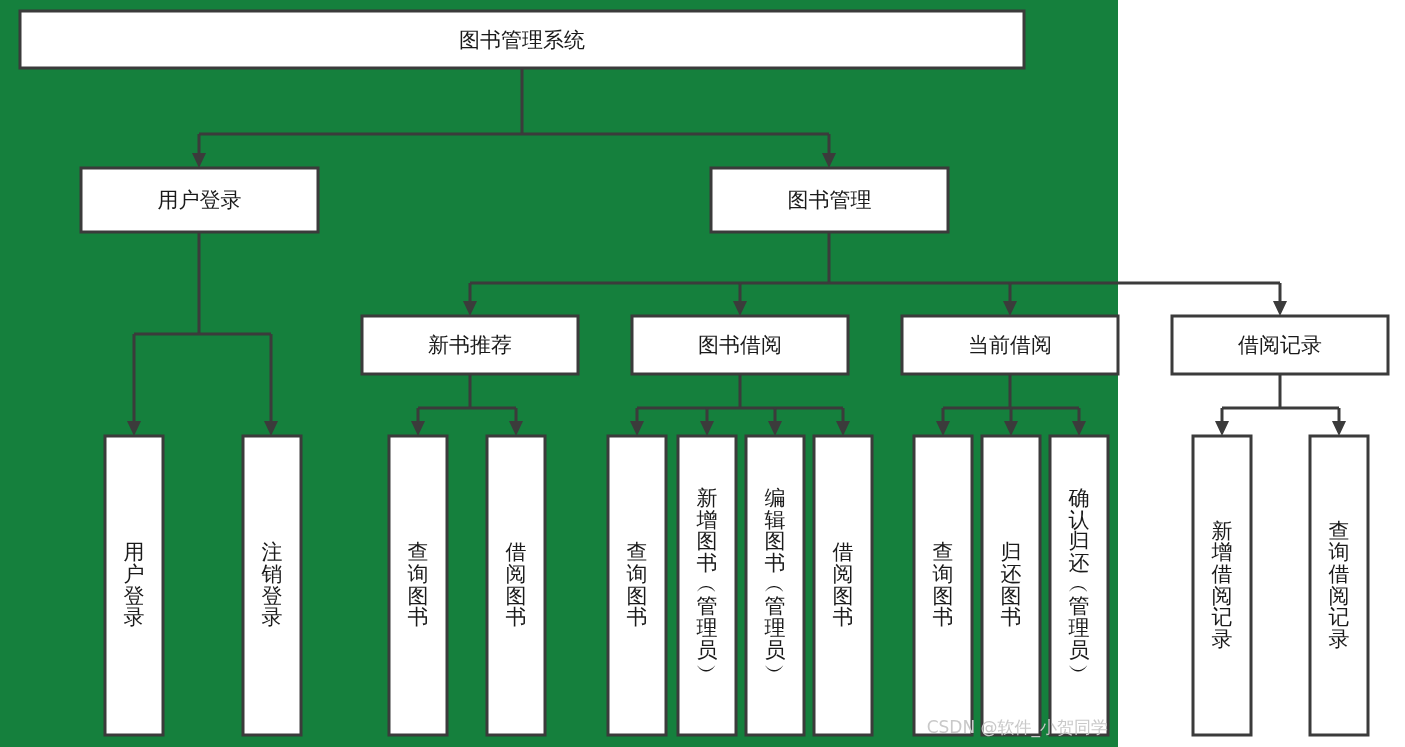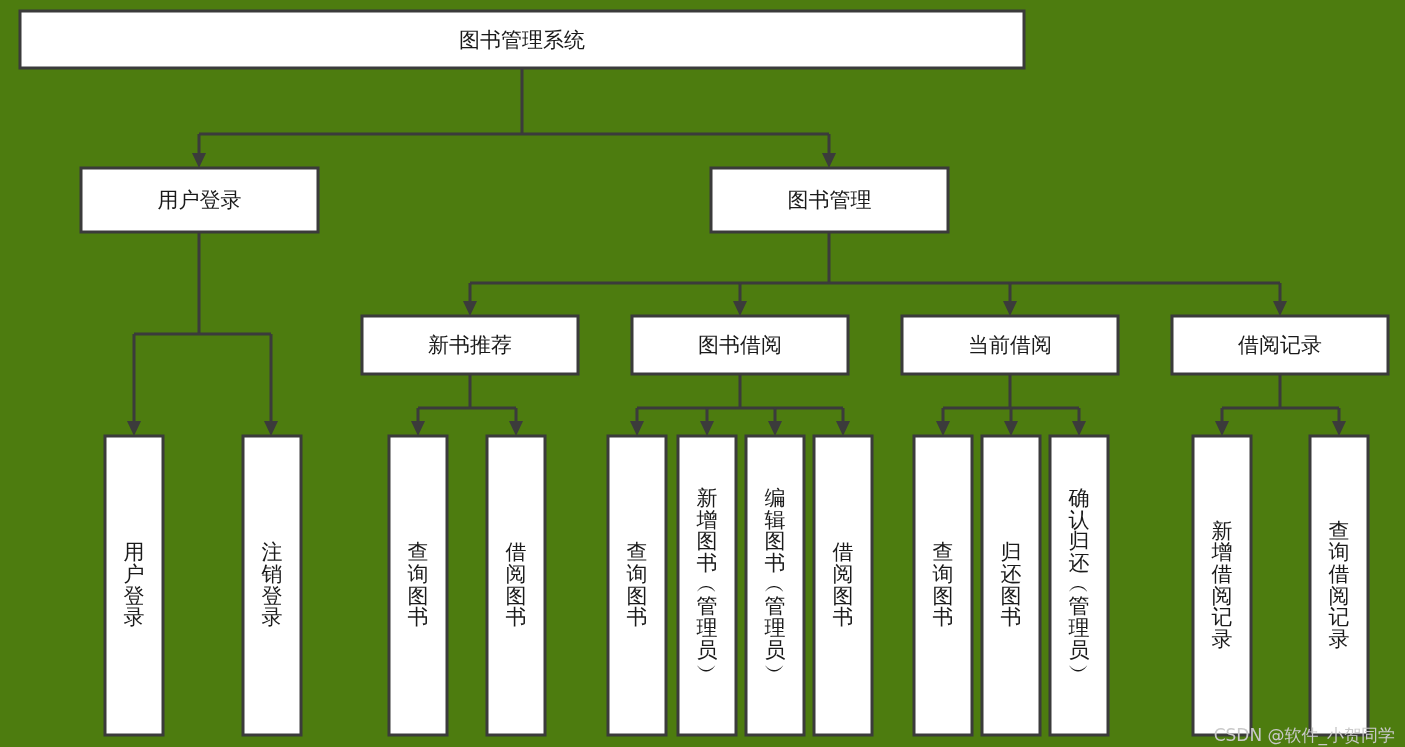--- a/index.html
+++ b/index.html
@@ -8,23 +8,23 @@
     background: #ffffff;
   }
   body {
     width: 1405px;
     height: 747px;
     font-family: "DejaVu Sans", "Liberation Sans", sans-serif;
     overflow: hidden;
   }
   #diagram-root {
     position: relative;
-    width: 1405px;
+    width: 1118px;
     height: 747px;
-    background: #4d7c0f;
+    background: #15803d;
   }
   svg.flow {
     position: absolute;
     top: 0;
     left: 0;
     width: 1405px;
     height: 747px;
   }
   .node-box {
     fill: #ffffff;
@@ -43,21 +43,21 @@
     stroke-width: 3;
     fill: none;
   }
   .arrow-head {
     fill: #3b3b3b;
     stroke: none;
   }
   .watermark {
     position: absolute;
     right: 10px;
-    bottom: 0;
+    bottom: 8px;
     font-family: "DejaVu Sans", "Liberation Sans", sans-serif;
     font-size: 17px;
     color: #c9c9c9;
     white-space: nowrap;
     user-select: none;
   }
   .vert-text-wrap {
     position: absolute;
     display: flex;
     flex-direction: column;

